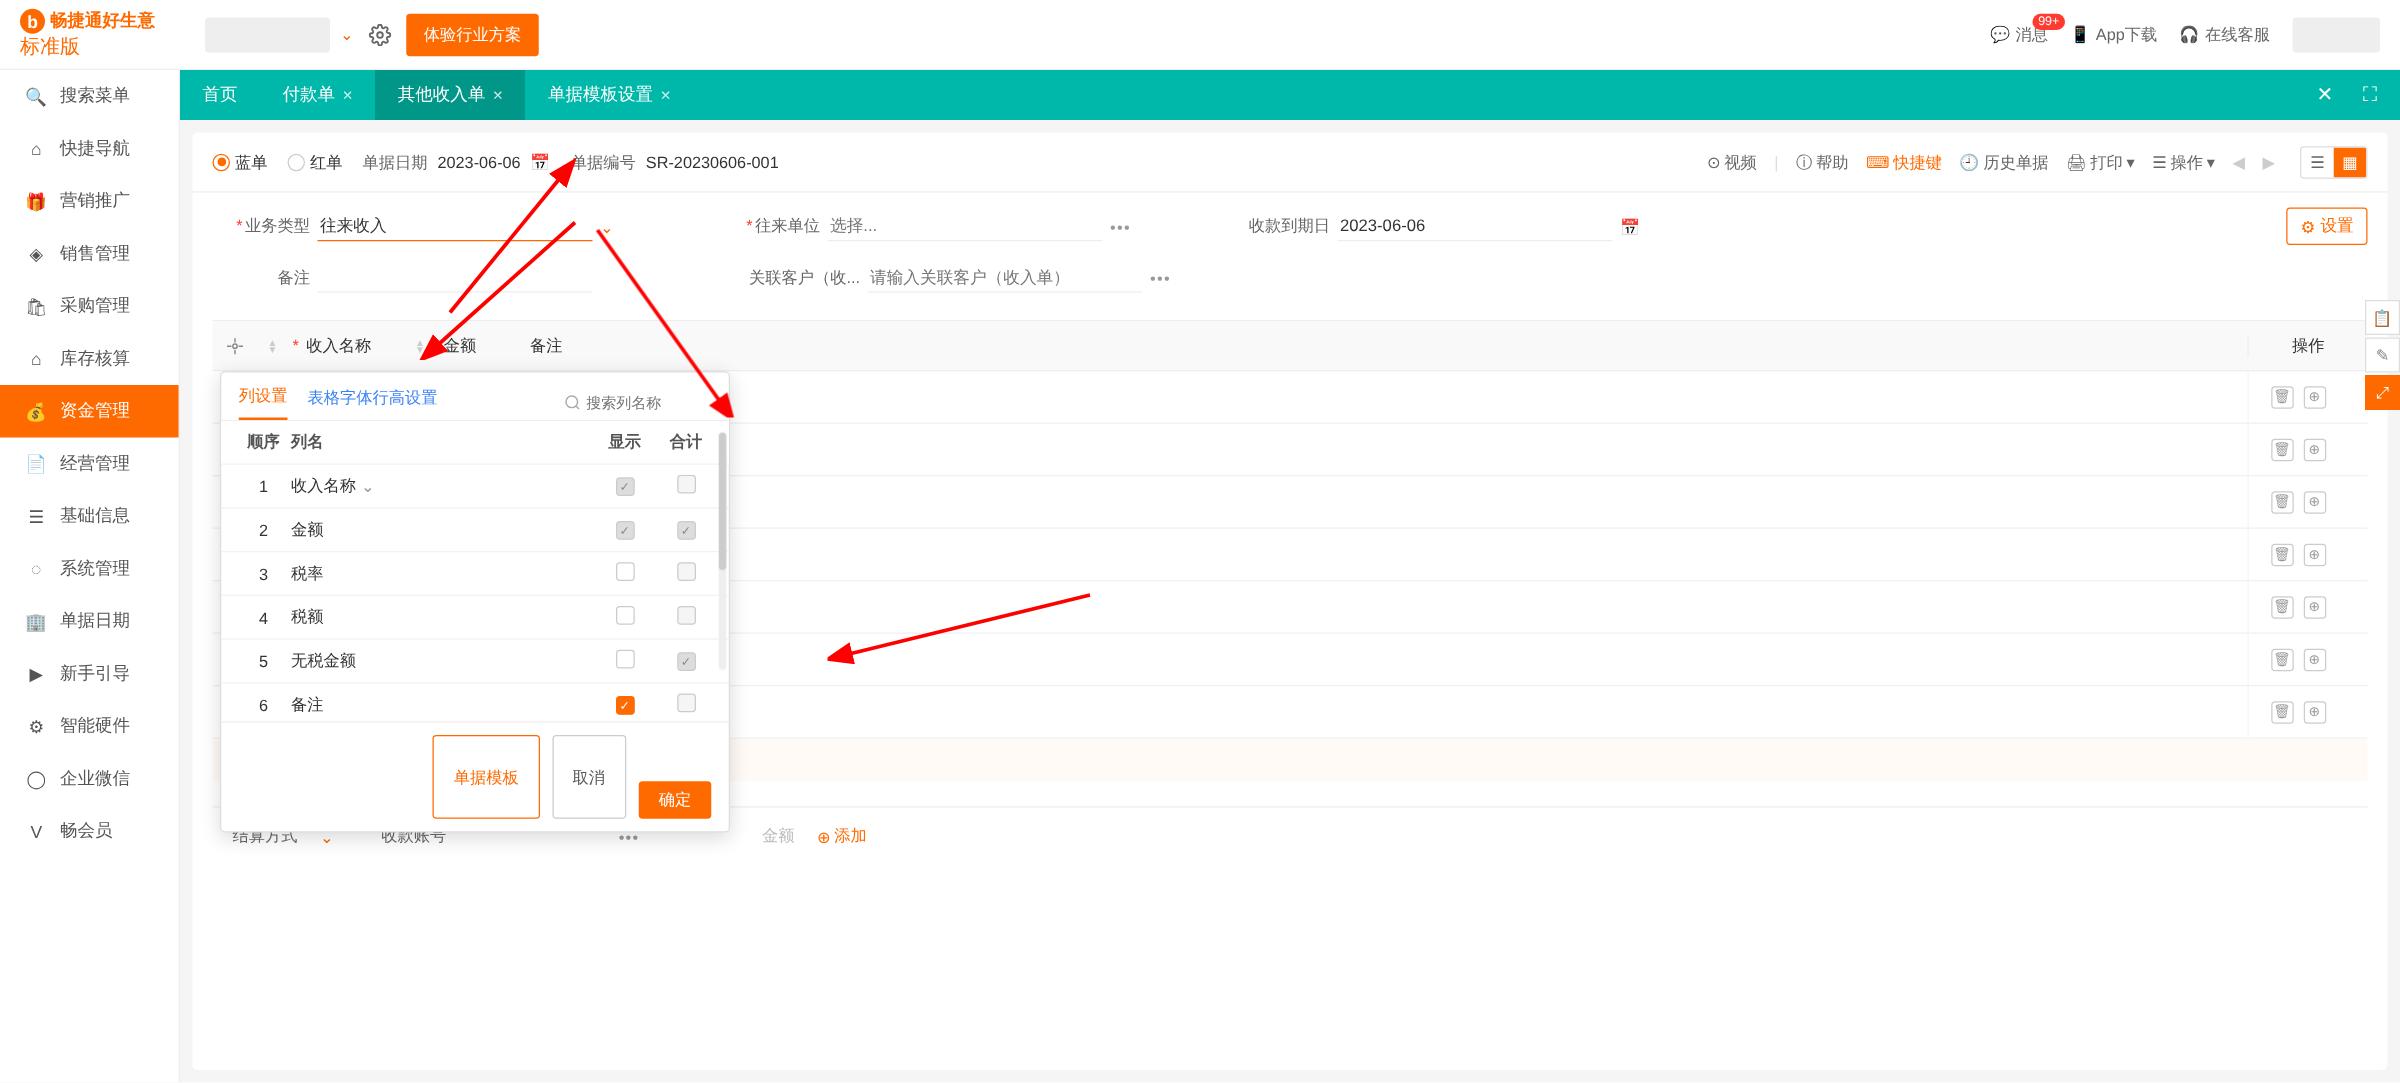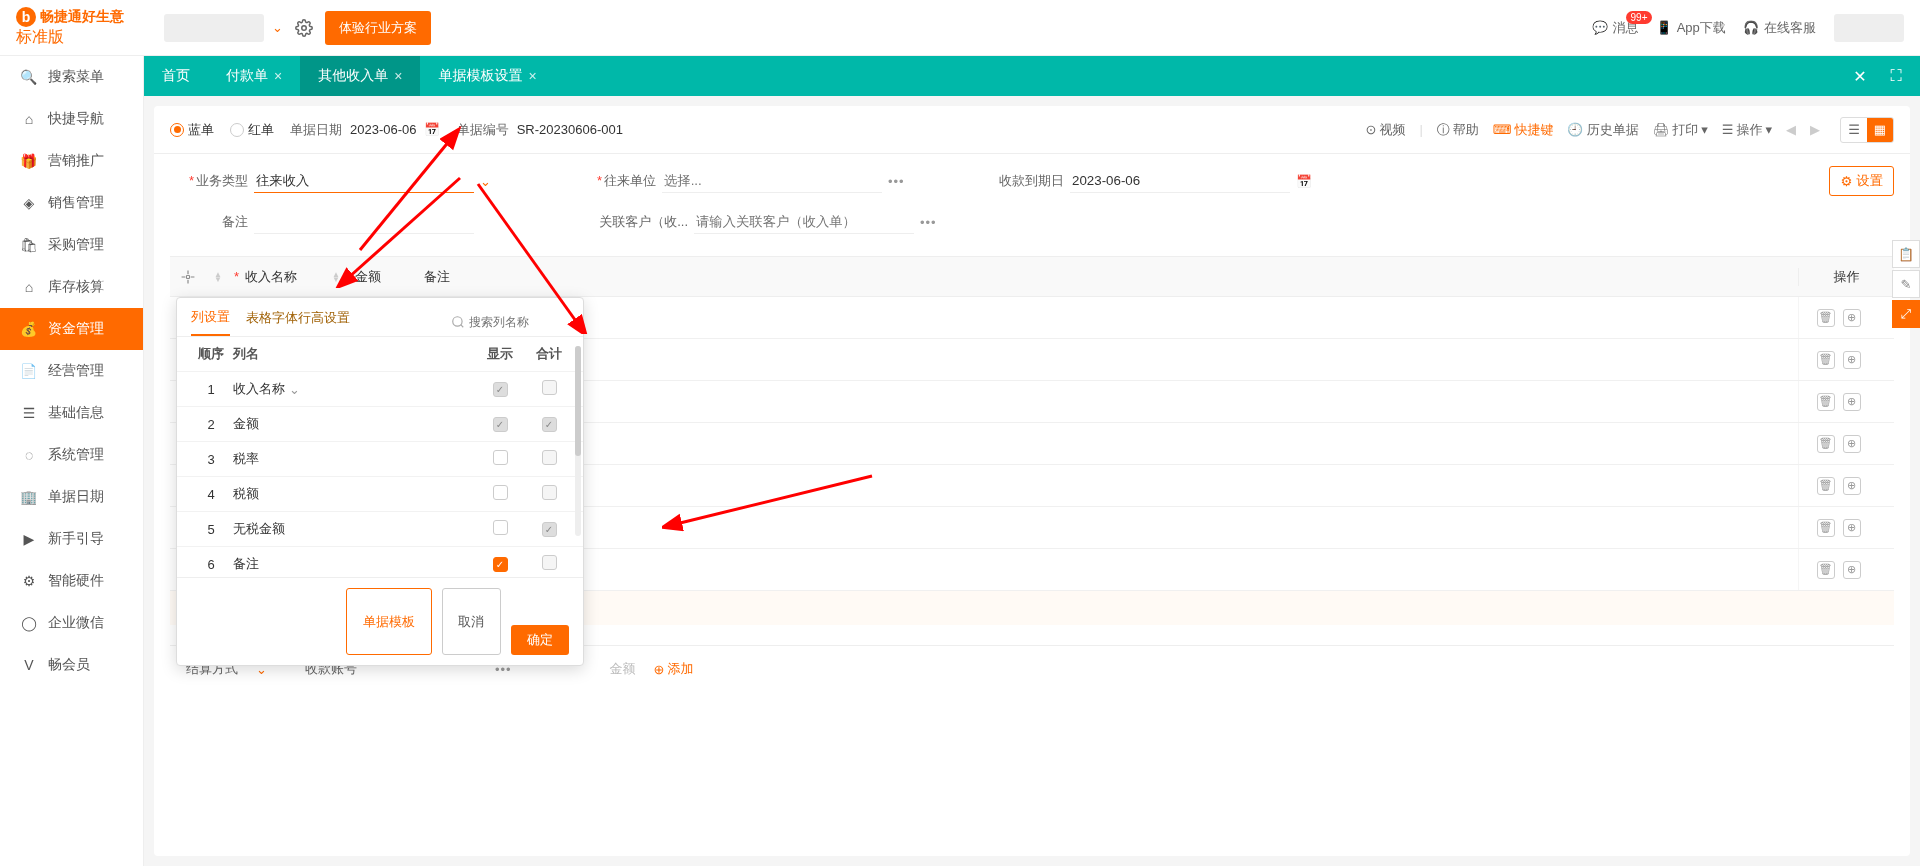--- a/index.html
+++ b/index.html
@@ -85,21 +85,21 @@
     .data-row { display: flex; border-bottom: 1px solid #f0f0f0; height: 42px; align-items: center; }
     .row-ops-icons { margin-left: auto; display: flex; gap: 8px; color: #999; padding-right: 16px; width: 96px; justify-content: center; border-left: 1px solid #f5f5f5; height: 100%; align-items: center; }
     .row-op-icon { cursor: pointer; width: 18px; height: 18px; border: 1px solid #ccc; border-radius: 3px; display: flex; align-items: center; justify-content: center; font-size: 11px; }
     .subtotal-row { display: flex; padding: 8px 16px; background: #fffaf5; font-size: 13px; }
     .subtotal-label { width: 36px; color: #666; }
     .subtotal-amount { margin-left: 140px; font-weight: bold; }
     
     
     .popup { position: absolute; top: 40px; left: 6px; width: 408px; background: #fff; border: 1px solid #ddd; box-shadow: 0 4px 16px rgba(0,0,0,0.15); border-radius: 4px; z-index: 100; }
     .popup-tabs { display: flex; padding: 10px 14px 0; border-bottom: 1px solid #eee; gap: 16px; align-items: center; }
-    .popup-tab { padding-bottom: 8px; cursor: pointer; color: #a16207; font-size: 13px; }
+    .popup-tab { padding-bottom: 8px; cursor: pointer; color: #3b82f6; font-size: 13px; }
     .popup-tab.active { color: #ff6a00; border-bottom: 2px solid #ff6a00; }
     .popup-search { margin-left: auto; display: flex; align-items: center; gap: 4px; color: #aaa; }
     .popup-search input { border: none; outline: none; font-size: 12px; width: 100px; }
     .popup-table { max-height: 240px; overflow-y: auto; }
     .pt-header, .pt-row { display: flex; align-items: center; padding: 8px 12px; border-bottom: 1px solid #f2f2f2; font-size: 13px; }
     .pt-header { font-weight: bold; color: #555; position: sticky; top: 0; background: #fff; }
     .pt-order { width: 44px; text-align: center; }
     .pt-name { flex: 1; display: flex; align-items: center; gap: 4px; }
     .pt-show { width: 54px; text-align: center; }
     .pt-sum { width: 44px; text-align: center; }

